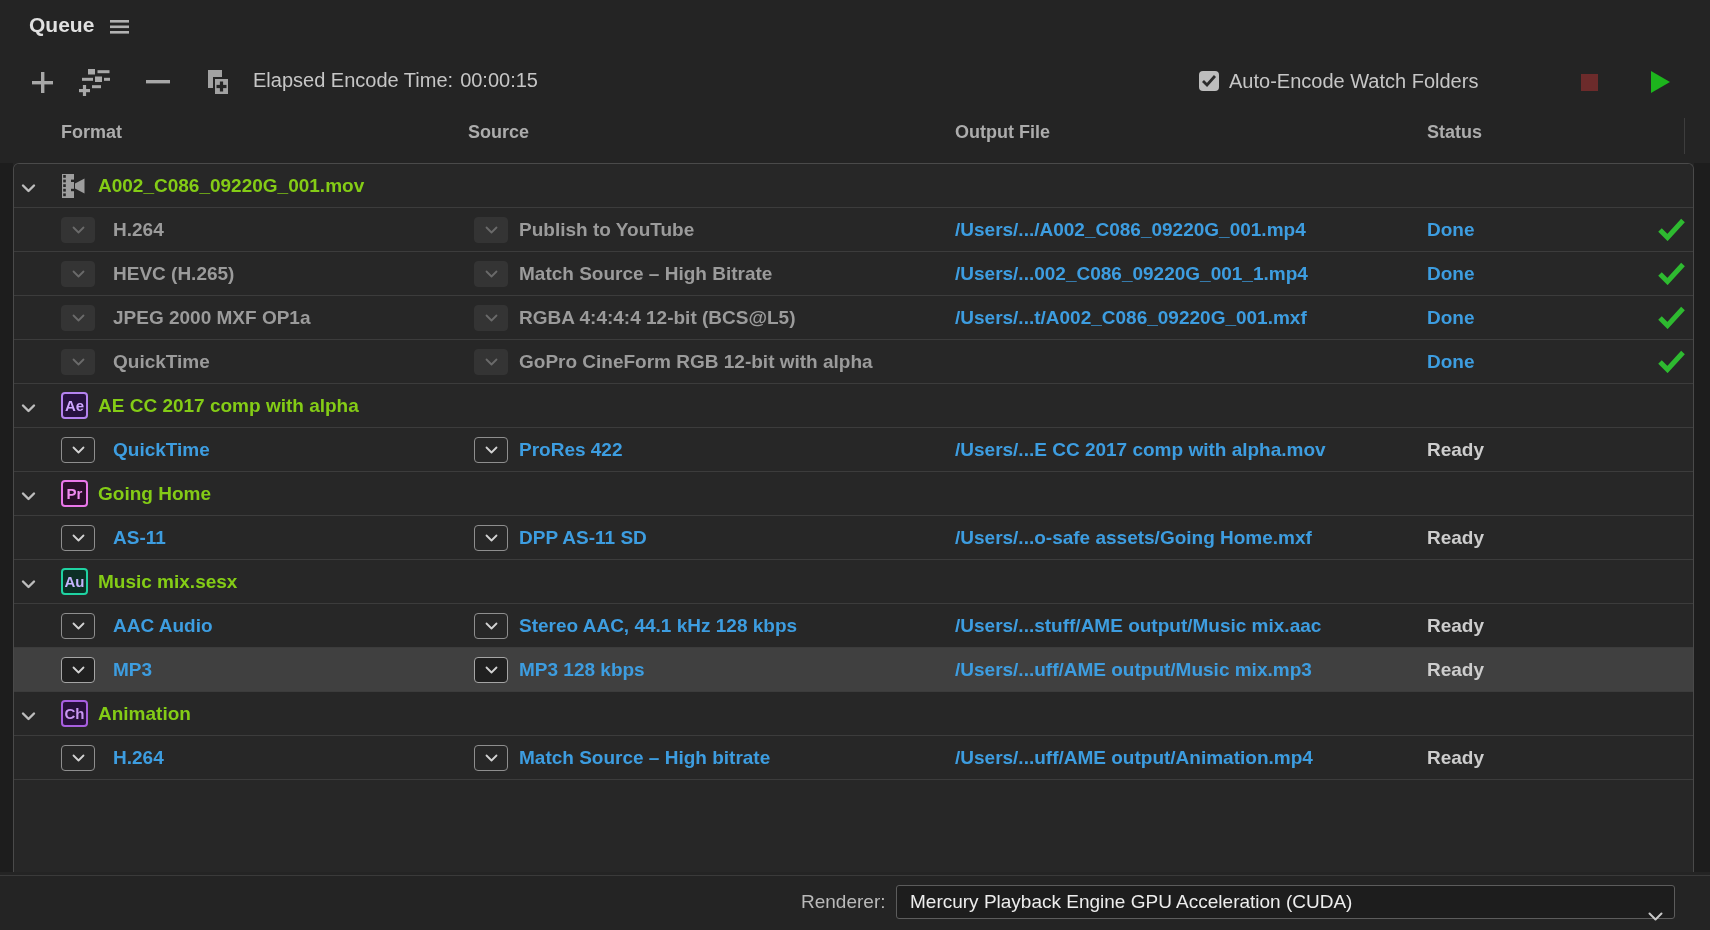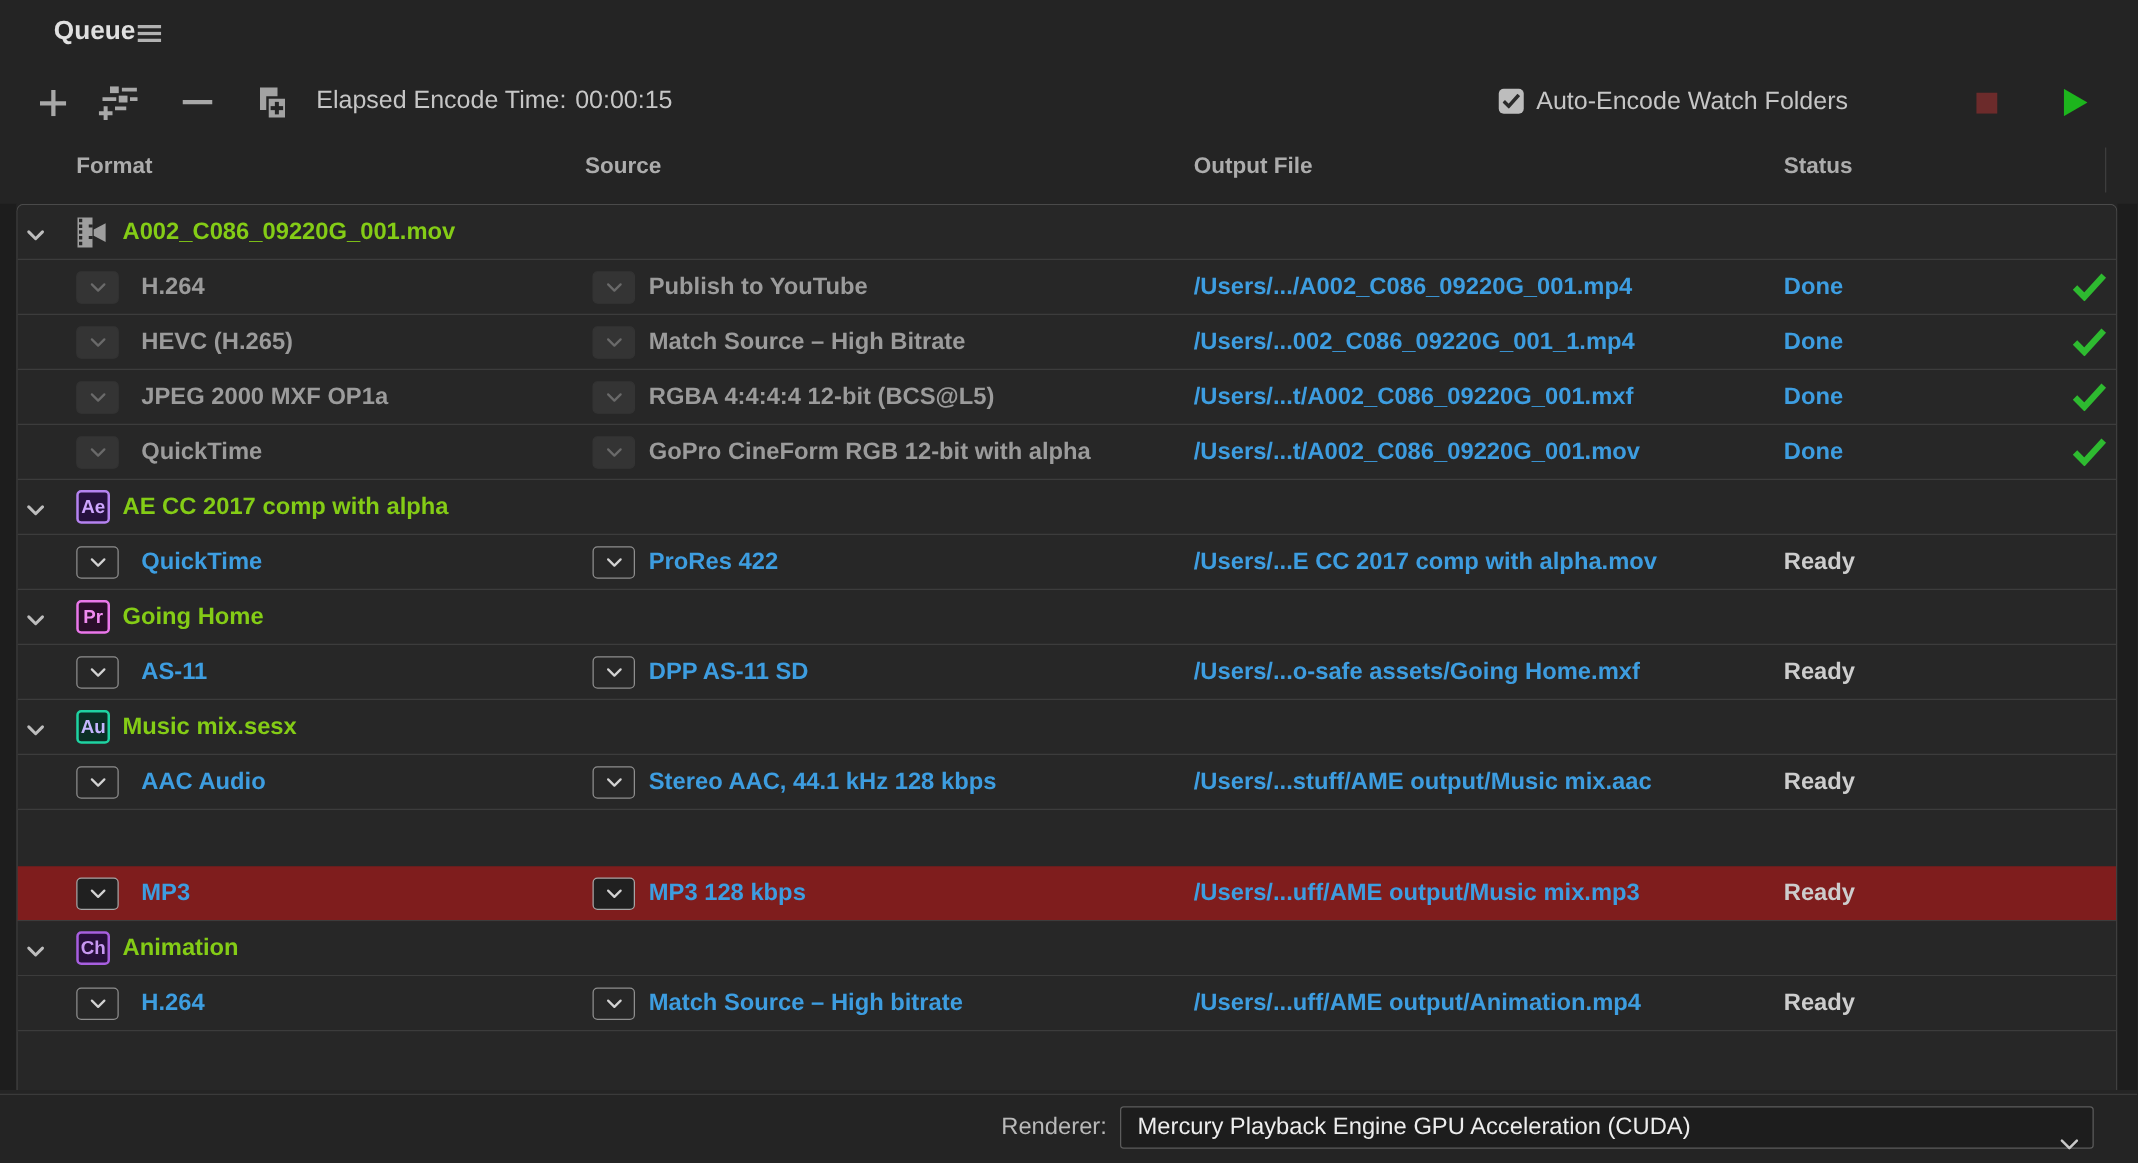--- a/index.html
+++ b/index.html
@@ -1,21 +1,21 @@
 <!DOCTYPE html>
 <html><head>
 <meta charset="utf-8">
 <style>
   html,body{margin:0;padding:0;width:1710px;height:930px;overflow:hidden;
     background:#242424;font-family:"Liberation Sans",sans-serif;}
   *{box-sizing:border-box;}
   #panel{position:relative;width:1710px;height:930px;background:#242424;}
 
   
-  #tab-title{position:absolute;left:29px;top:13px;font-size:21px;font-weight:bold;color:#e0e0e0;margin-left:14px;}
+  #tab-title{position:absolute;left:29px;top:13px;font-size:21px;font-weight:bold;color:#e0e0e0;}
   #panel-menu{position:absolute;left:110px;top:20px;background:none;border:none;padding:0;}
 
   
   .tbtn{position:absolute;background:none;border:none;padding:0;}
   #add-btn{left:32px;top:72px;}
   #add-preset-btn{left:79px;top:69px;}
   #remove-btn{left:146px;top:72px;}
   #duplicate-btn{left:203px;top:68px;}
   #elapsed{position:absolute;left:253px;top:69px;font-size:20px;color:#c6c6c6;white-space:nowrap;}
   #elapsed .val{margin-left:0.35em;}
@@ -32,21 +32,21 @@
 
   
   .gutter{position:absolute;top:163px;height:709px;background:#1d1d1d;}
   #gutter-left{left:0;width:13px;}
   #gutter-right{left:1694px;width:16px;}
 
   
   #queue-body{position:absolute;left:13px;top:163px;width:1681px;height:709px;background:#272727;
     border:1px solid #4a4a4a;border-bottom:none;border-radius:6px 6px 0 0;overflow:hidden;}
   .row{position:relative;height:44px;border-bottom:1px solid #3c3c3c;background:#272727;}
-  .row.selected{background:#7f1d1d;margin-top:45px;}
+  .row.selected{background:#404040;}
   .chev-group{position:absolute;left:7px;top:17px;background:none;border:none;padding:0;}
   .src-badge{position:absolute;left:47px;top:8px;width:27px;height:27px;border:2px solid;
     border-radius:4px;display:flex;align-items:center;justify-content:center;
     font-size:15px;font-weight:bold;}
   .src-film{position:absolute;left:45px;top:8px;width:29px;height:28px;}
   .src-title{position:absolute;left:84px;top:0;height:43px;line-height:43px;font-size:19px;
     font-weight:bold;color:#84cc16;white-space:nowrap;}
   .dd{position:absolute;top:9px;width:34px;height:26px;border-radius:4px;border:1px solid #8e8e8e;
     background:transparent;color:#d2d2d2;display:flex;align-items:center;justify-content:center;padding:0;}
   .dd.fmt{left:47px}.dd.pre{left:460px}
@@ -223,21 +223,20 @@
             <polyline points="1.5,1.5 6.5,6.5 11.5,1.5" fill="none" stroke="currentColor" stroke-width="1.8" stroke-linecap="round" stroke-linejoin="round"></polyline>
           </svg>
         </button>
         <span class="ctext fmt-t gray">QuickTime</span>
         <button class="dd pre">
           <svg width="13" height="8" viewBox="0 0 13 8">
             <polyline points="1.5,1.5 6.5,6.5 11.5,1.5" fill="none" stroke="currentColor" stroke-width="1.8" stroke-linecap="round" stroke-linejoin="round"></polyline>
           </svg>
         </button>
         <span class="ctext pre-t gray">GoPro CineForm RGB 12-bit with alpha</span>
-        <span class="ctext out-t blue">/Users/...t/A002_C086_09220G_001.mov</span>
         <span class="ctext st-t blue">Done</span>
         <span class="check"><svg width="27" height="23" viewBox="0 0 27 23">
             <polyline points="2,12 9.5,19.5 25,2.5" fill="none" stroke="#2eba30" stroke-width="5"></polyline>
           </svg></span>
       </div>
       <div class="row group">
         <button class="chev-group"><svg width="15" height="10" viewBox="0 0 15 10">
             <polyline points="2,2.5 7.5,8 13,2.5" fill="none" stroke="#bdbdbd" stroke-width="2.4" stroke-linecap="round" stroke-linejoin="round"></polyline>
           </svg></button>
         <span class="src-badge" style="border-color: rgb(181, 131, 240); color: rgb(207, 166, 255); background: rgb(39, 18, 63);">Ae</span>

